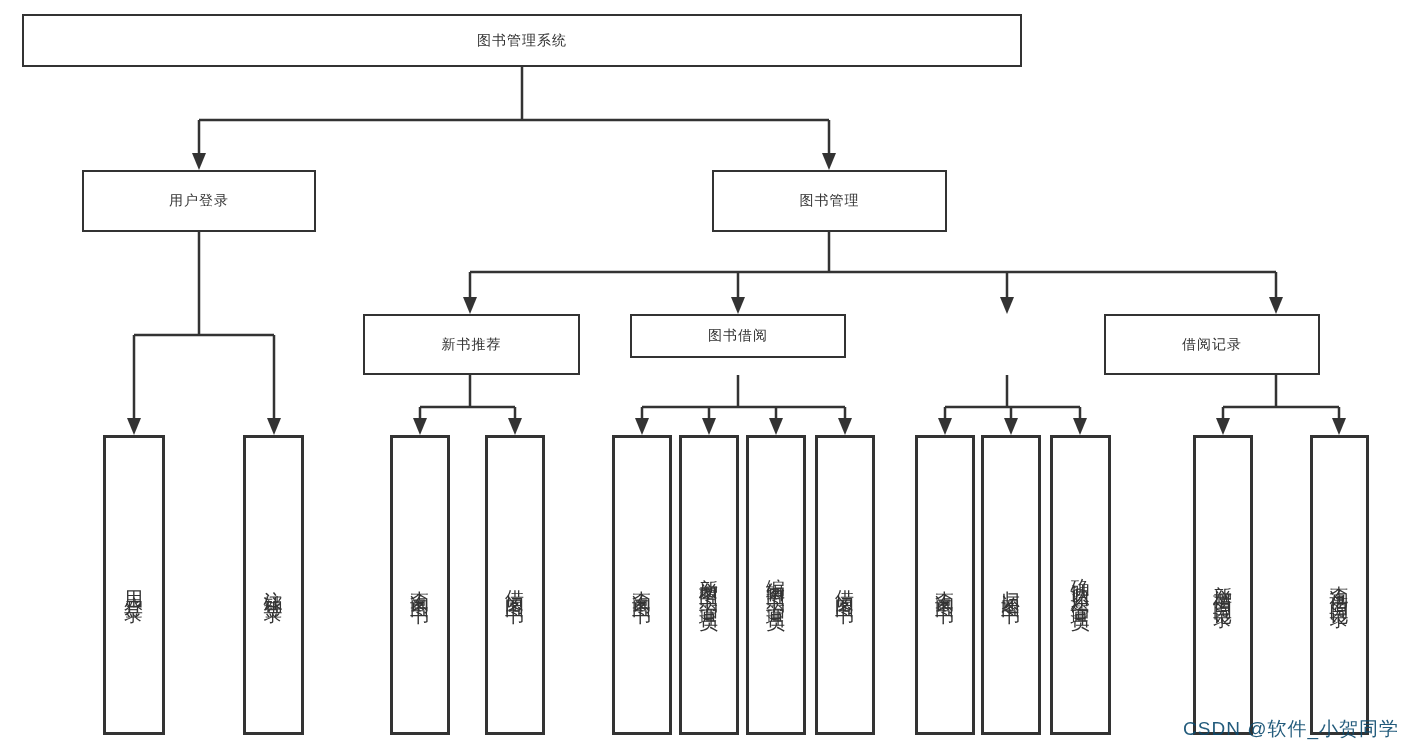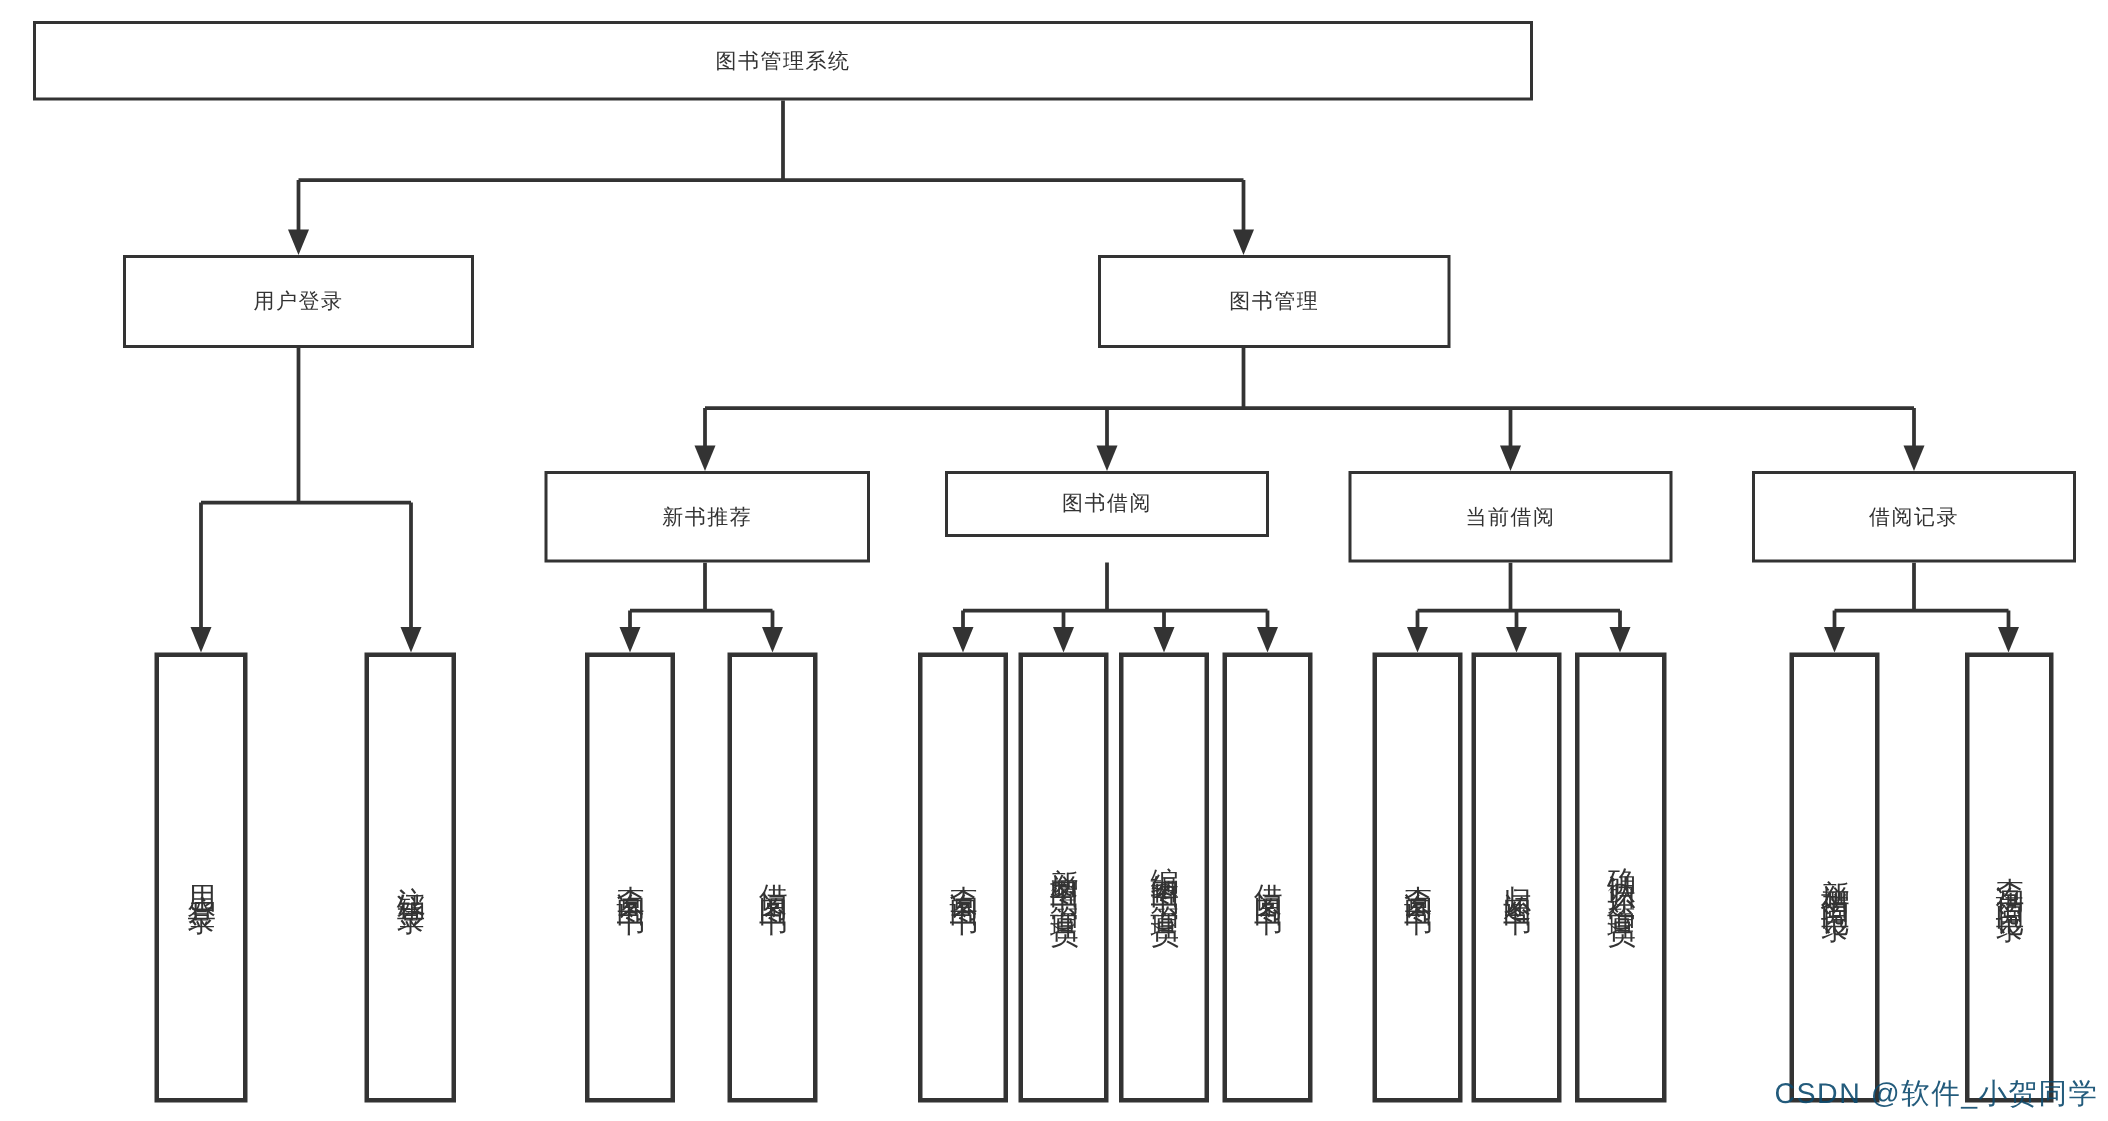--- a/index.html
+++ b/index.html
@@ -92,26 +92,25 @@
       <polygon points="1011,435 1004,418 1018,418"></polygon>
       <polygon points="1080,435 1073,418 1087,418"></polygon>
       <polygon points="1223,435 1216,418 1230,418"></polygon>
       <polygon points="1339,435 1332,418 1346,418"></polygon>
     </g>
   </svg>
 
   <div class="node h" style="left:22px; top:14px; width:1000px; height:53px;">图书管理系统</div>
 
   <div class="node h" style="left:82px; top:170px; width:234px; height:62px;">用户登录</div>
-  <div class="node h" style="left:712px; top:170px; width:235px; height:62px;margin-left:20px;">图书管理</div>
+  <div class="node h" style="left:712px; top:170px; width:235px; height:62px;">图书管理</div>
 
   <div class="node h" style="left:363px; top:314px; width:217px; height:61px;">新书推荐</div>
   <div class="node h" style="left:630px; top:314px; width:216px; height:44px;font-family:Liberation Mono, monospace;">图书借阅</div>
-  <div class="node h" style="left:899px; top:314px; width:216px; height:61px;">当前借阅</div>
-  <div class="node h" style="left:1168px; top:314px; width:216px; height:61px;">借阅记录</div>
+  <div class="node h" style="left:1104px; top:314px; width:216px; height:61px;">借阅记录</div>
 
   <div class="node leaf" style="left:103px; top:435px; width:62px; height:300px;">用户登录</div>
   <div class="node leaf" style="left:243px; top:435px; width:61px; height:300px;">注销登录</div>
 
   <div class="node leaf" style="left:390px; top:435px; width:60px; height:300px;">查询图书</div>
   <div class="node leaf" style="left:485px; top:435px; width:60px; height:300px;">借阅图书</div>
 
   <div class="node leaf" style="left:612px; top:435px; width:60px; height:300px;">查询图书</div>
   <div class="node leaf" style="left:679px; top:435px; width:60px; height:300px;">新增图书（管理员）</div>
   <div class="node leaf" style="left:746px; top:435px; width:60px; height:300px;">编辑图书（管理员）</div>

